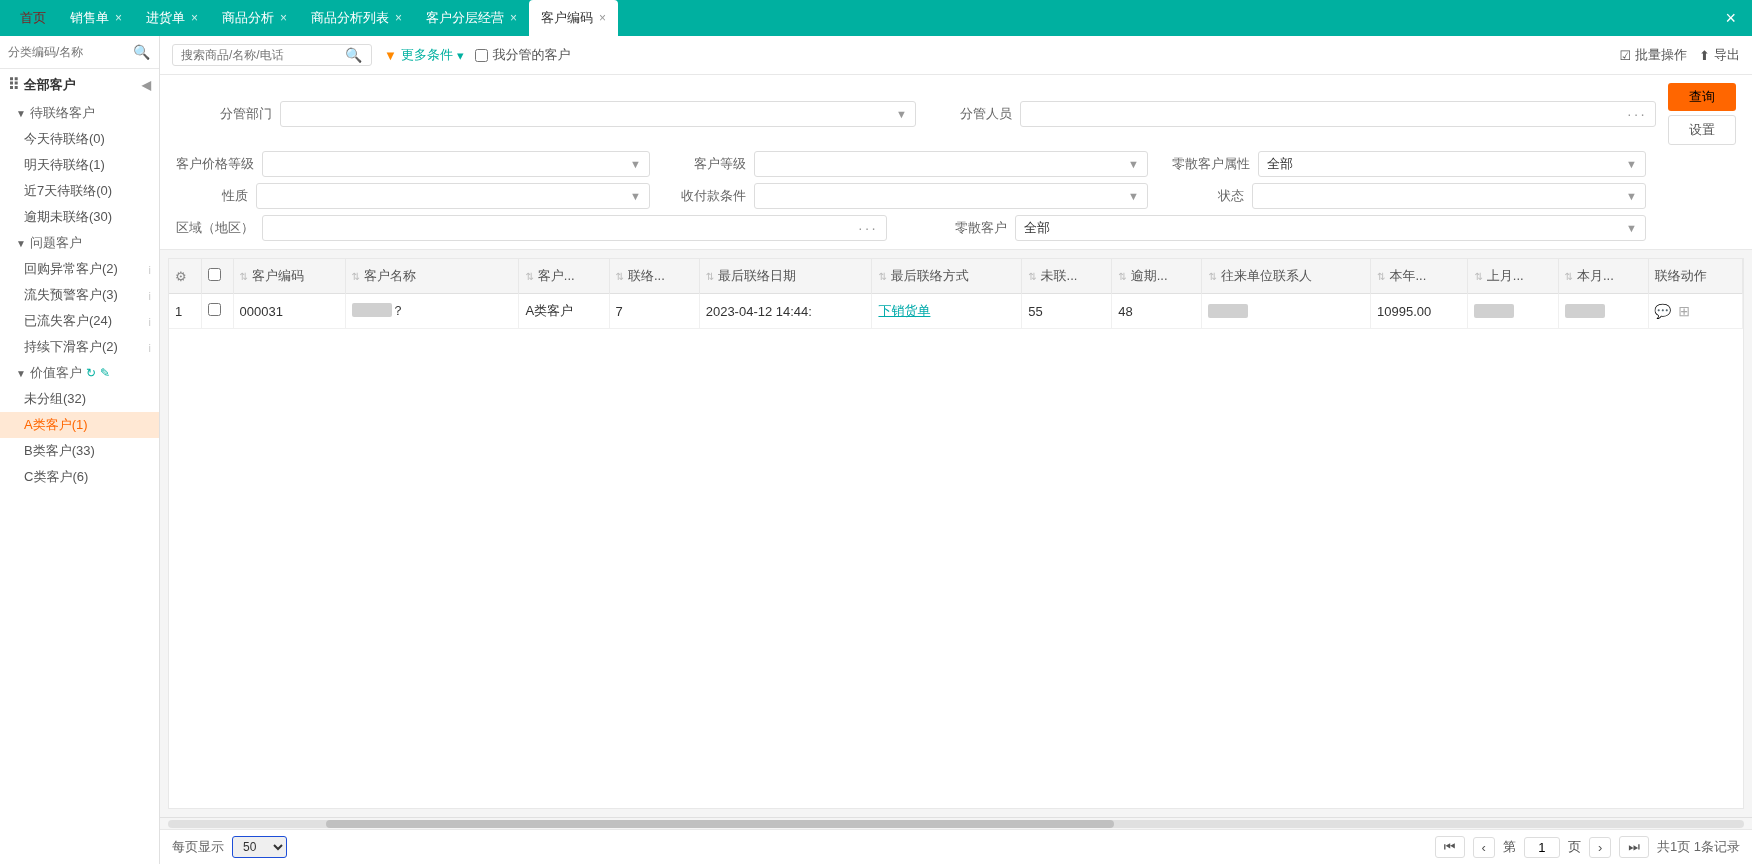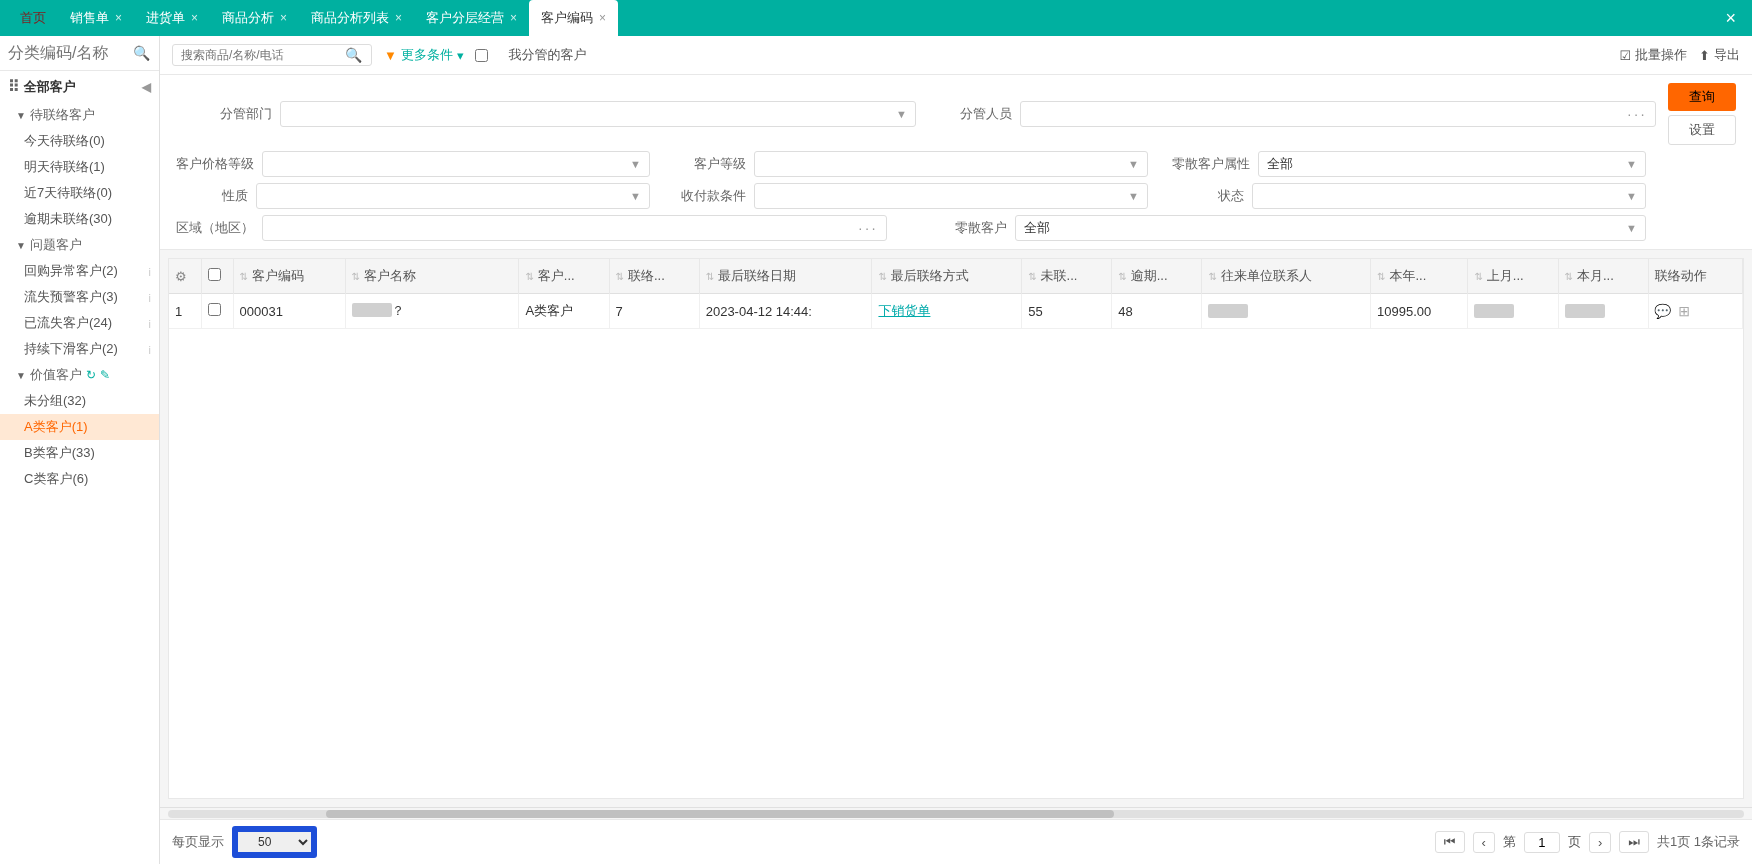--- a/index.html
+++ b/index.html
@@ -60,21 +60,21 @@
     }
     .sidebar-search {
       display: flex;
       align-items: center;
       padding: 8px;
       border-bottom: 1px solid #e8e8e8;
     }
     .sidebar-search input {
       border: none;
       outline: none;
-      font-size: 16px;
+      font-size: 12px;
       color: #999;
       width: 100%;
     }
     .sidebar-search .search-icon { color: #00b0a0; font-size: 14px; cursor: pointer; }
 
     .sidebar-section-header {
       display: flex;
       align-items: center;
       padding: 6px 8px;
       font-weight: bold;
@@ -136,21 +136,21 @@
       display: flex;
       align-items: center;
       color: #00b0a0;
       cursor: pointer;
       font-size: 13px;
       gap: 4px;
     }
     .filter-checkbox {
       display: flex;
       align-items: center;
-      gap: 20px;
+      gap: 4px;
       font-size: 13px;
       color: #555;
     }
     .filter-spacer { flex: 1; }
     .btn-batch {
       display: flex;
       align-items: center;
       gap: 4px;
       color: #555;
       cursor: pointer;
@@ -316,23 +316,23 @@
       padding: 6px 12px;
       display: flex;
       align-items: center;
       gap: 8px;
       font-size: 13px;
       color: #555;
     }
     .pagination-spacer { flex: 1; }
     .page-size-label { color: #666; }
     .page-size-select {
-      border: 6px solid #1d4ed8;
+      border: 1px solid #1d4ed8;
       border-radius: 3px;
-      padding: 2px 16px;
+      padding: 2px 6px;
       font-size: 12px;
       color: #333;
     }
     .page-btn {
       border: 1px solid #ddd;
       background: white;
       color: #555;
       padding: 2px 8px;
       border-radius: 3px;
       cursor: pointer;

